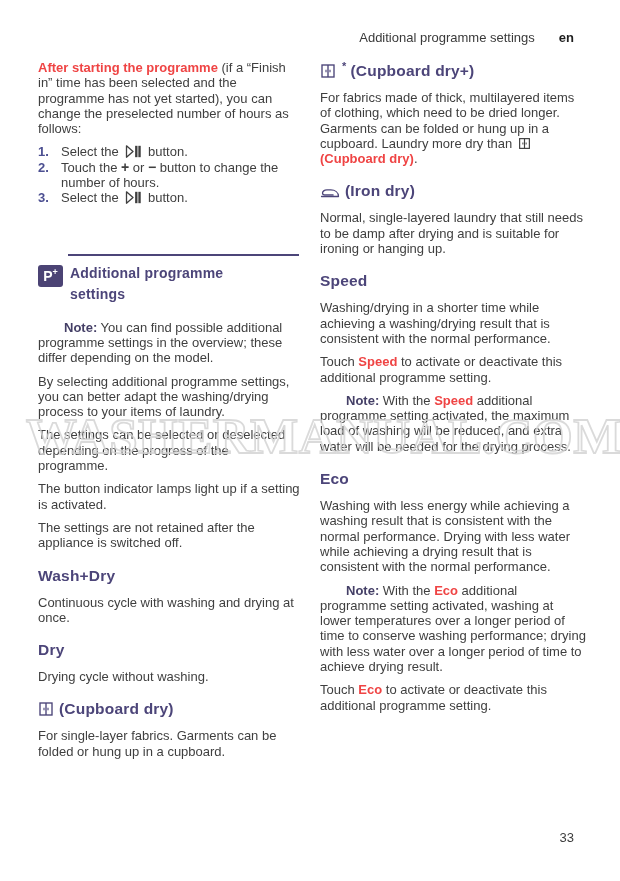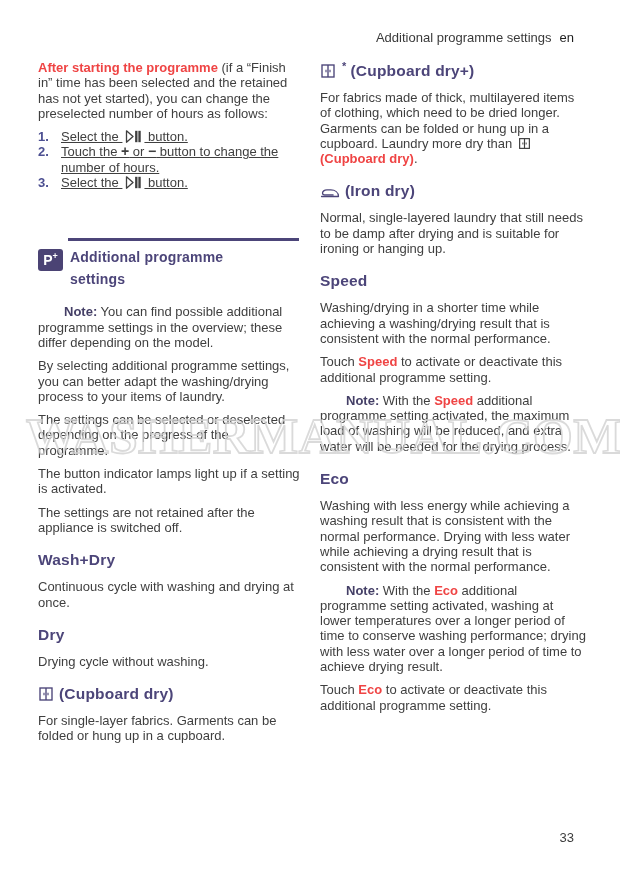--- a/index.html
+++ b/index.html
@@ -10,33 +10,33 @@
     --note:#443f66;
   }
   html,body{margin:0;padding:0;background:#ffffff;}
   .page{
     position:relative;width:620px;height:881px;background:#ffffff;overflow:hidden;
     font-family:"Liberation Sans","DejaVu Sans",sans-serif;color:var(--body);
     font-size:13px;line-height:15.3px;
   }
   
   .page-header{position:absolute;top:30px;right:46px;white-space:nowrap;color:#3a3a3a;}
-  .page-header .lang{font-weight:normal;color:#1e1e1e;margin-left:8px;}
+  .page-header .lang{font-weight:bold;color:#1e1e1e;margin-left:24px;}
   
   .col{position:absolute;top:60px;}
   .col-left{left:38px;width:263px;}
   .col-right{left:320px;width:267px;}
   p{margin:0 0 8px 0;}
   .b{font-weight:bold;color:#ef4444;}
   .note-label{font-weight:bold;color:var(--note);margin-left:26px;}
   
   .steps{margin:0 0 2px 0;}
   .step{display:flex;}
   .step-num{width:23px;flex-shrink:0;font-weight:bold;color:var(--num-color);}
-  .step-text{flex:1;text-decoration:underline;}
+  .step-text{flex:1;}
   .sym{font-weight:bold;font-size:14px;}
   
   svg.icon{display:inline-block;vertical-align:-2px;}
   .pp-icon{color:#3f3f3f;margin:0 2px;}
   
   .section-block{position:relative;margin-top:48px;padding-top:2px;}
   .title-rule{position:absolute;top:0;left:30px;right:2px;height:2.5px;background:var(--accent);}
   .section-head{display:flex;margin-top:7px;}
   .badge{
     width:25px;height:22px;background:var(--accent-badge);color:#ffffff;border-radius:3px;
@@ -70,21 +70,21 @@
 <body>
 
 <div class="page">
 
   <div class="page-header">
     <span>Additional programme settings</span><span class="lang">en</span>
   </div>
 
   <div class="col col-left">
 
-    <p><span class="b">After starting the programme</span><span> (if a “Finish in” time has been selected and the retained has not yet started), you can change the preselected number of hours as follows:</span></p>
+    <p><span class="b">After starting the programme</span><span> (if a “Finish in” time has been selected and the programme has not yet started), you can change the preselected number of hours as follows:</span></p>
 
     <div class="steps">
       <div class="step">
         <span class="step-num">1.</span>
         <span class="step-text"><span>Select the </span><svg class="icon pp-icon" width="18" height="13" viewBox="0 0 20 16">
               <path d="M2 1 L10 8 L2 15 Z" fill="none" stroke="currentColor" stroke-width="1.6" stroke-linejoin="round"></path>
               <rect x="12.6" y="1" width="2.9" height="14" fill="currentColor"></rect>
               <rect x="16.6" y="1" width="2.9" height="14" fill="currentColor"></rect>
             </svg><span> button.</span></span>
       </div>

